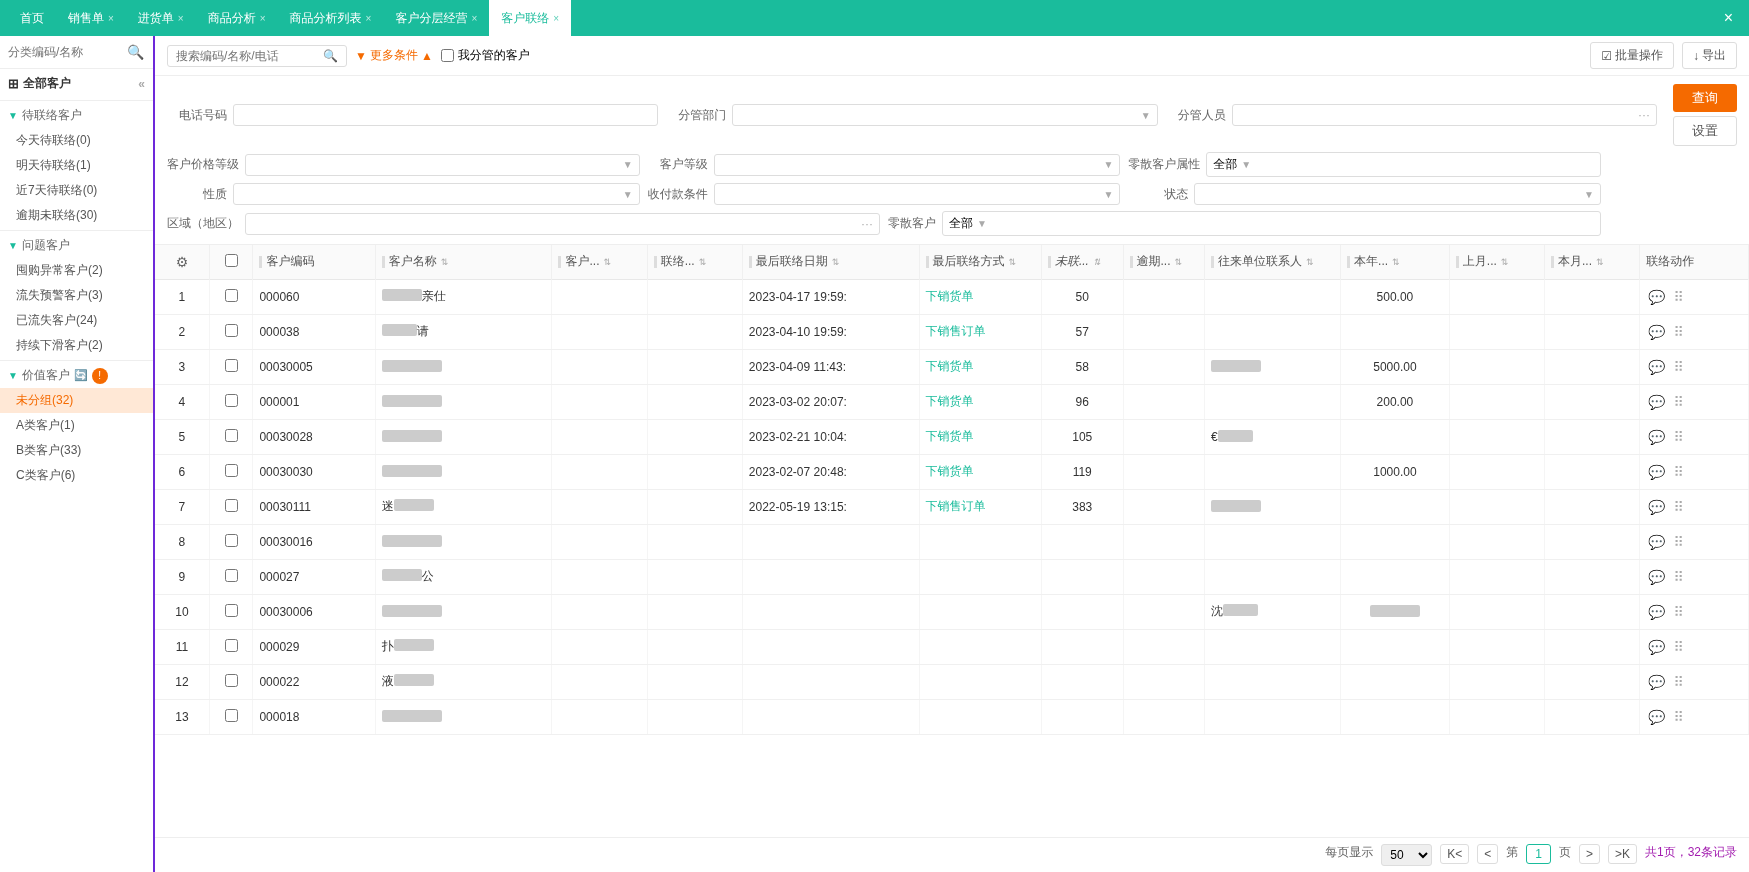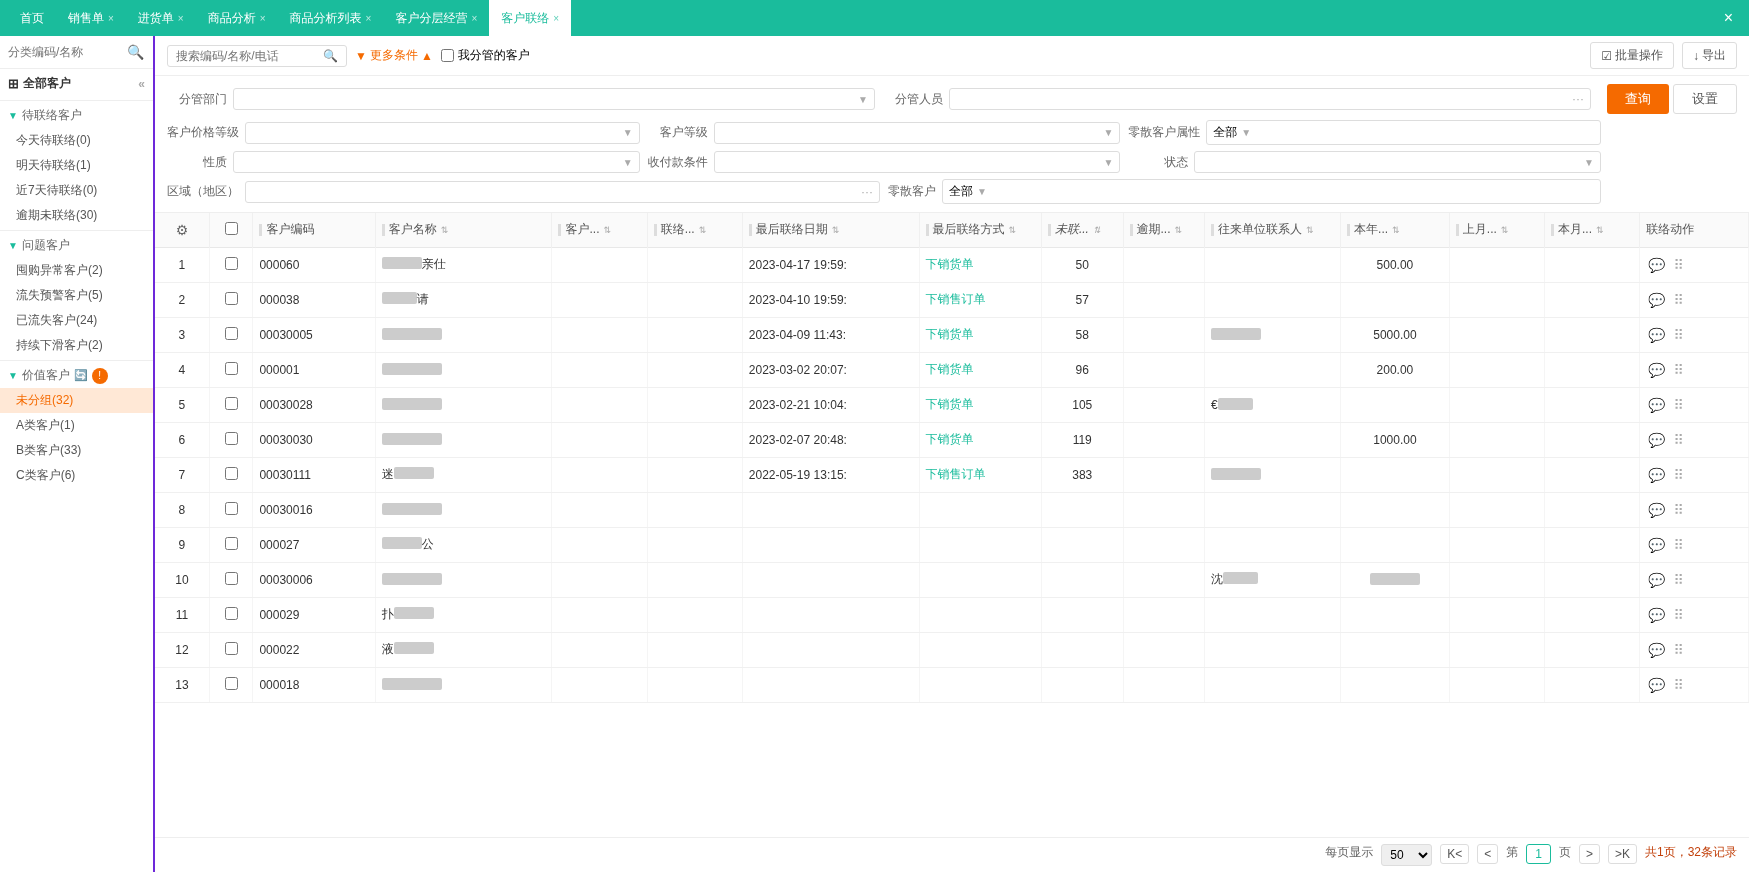--- a/index.html
+++ b/index.html
@@ -366,21 +366,21 @@
       font-size: 12px;
     }
     .page-btn:disabled { color: #ccc; cursor: default; }
     .page-current {
       border: 1px solid #1abc9c;
       border-radius: 3px;
       padding: 2px 8px;
       color: #1abc9c;
       font-size: 12px;
     }
-    .total-info { color: #c2410c; }
+    .total-info { color: #a21caf; }
 
     .col-header-text {
       display: inline-flex;
       align-items: center;
       gap: 2px;
     }
     .resize-handle {
       display: inline-block;
       width: 3px;
       height: 12px;
@@ -470,21 +470,21 @@
     <div class="sidebar-divider"></div>
 
     <div class="sidebar-group-label">
       <span class="arrow">▼</span>
       <span>问题客户</span>
     </div>
     <div class="sidebar-item">
       <span>囤购异常客户(2)</span>
     </div>
     <div class="sidebar-item">
-      <span>流失预警客户(5)</span>
+      <span>流失预警客户(3)</span>
     </div>
     <div class="sidebar-item">
       <span>已流失客户(24)</span>
     </div>
     <div class="sidebar-item">
       <span>持续下滑客户(2)</span>
     </div>
 
     <div class="sidebar-divider"></div>
 
@@ -534,34 +534,40 @@
           <span>↓</span>
           <span>导出</span>
         </button>
       </div>
     </div>
 
     <div class="advanced-filter">
 
       <div class="filter-row">
         <div class="filter-field">
+          <span class="filter-field-label">电话号码</span>
+          <div class="filter-input-box">
+            <input type="text" style="">
+          </div>
+        </div>
+        <div class="filter-field">
           <span class="filter-field-label">分管部门</span>
           <div class="filter-input-box">
             <input type="text" style="">
             <span class="filter-dropdown-arrow">▼</span>
           </div>
         </div>
         <div class="filter-field">
           <span class="filter-field-label">分管人员</span>
           <div class="filter-input-box">
             <input type="text" style="">
             <span class="filter-more-dots">···</span>
           </div>
         </div>
-        <div style="display:flex;flex-direction:row;gap:4px;margin-left:8px;">
+        <div style="display:flex;flex-direction:column;gap:4px;margin-left:8px;">
           <button class="btn-query">查询</button>
           <button class="btn-reset">设置</button>
         </div>
       </div>
 
       <div class="filter-row">
         <div class="filter-field">
           <span class="filter-field-label">客户价格等级</span>
           <div class="filter-input-box">
             <input type="text" style="">

